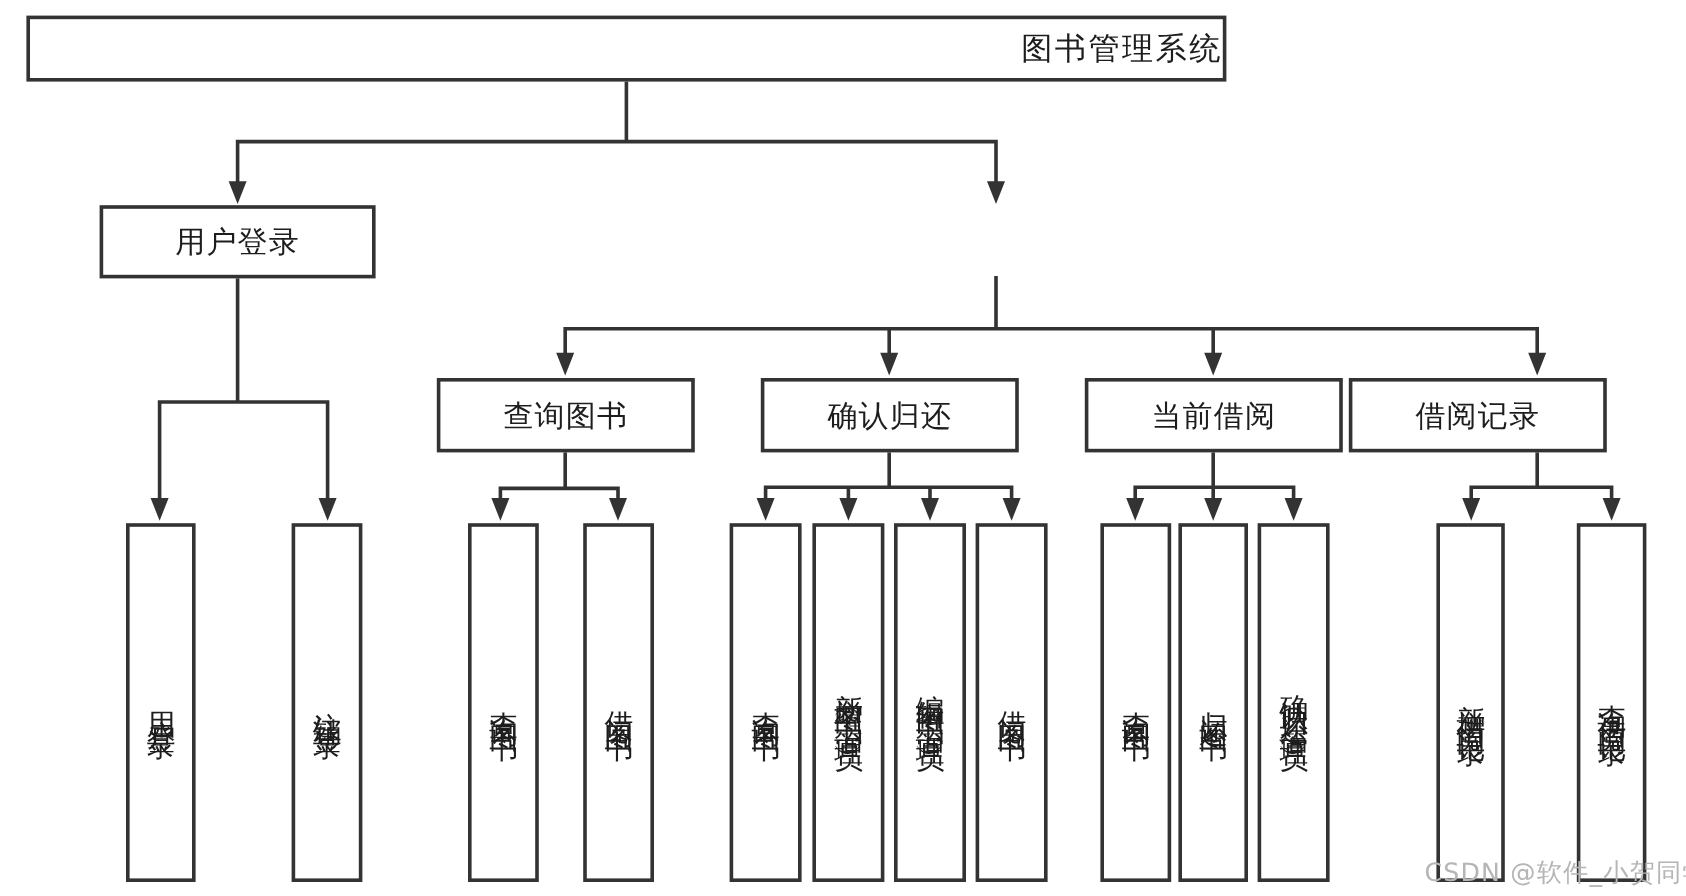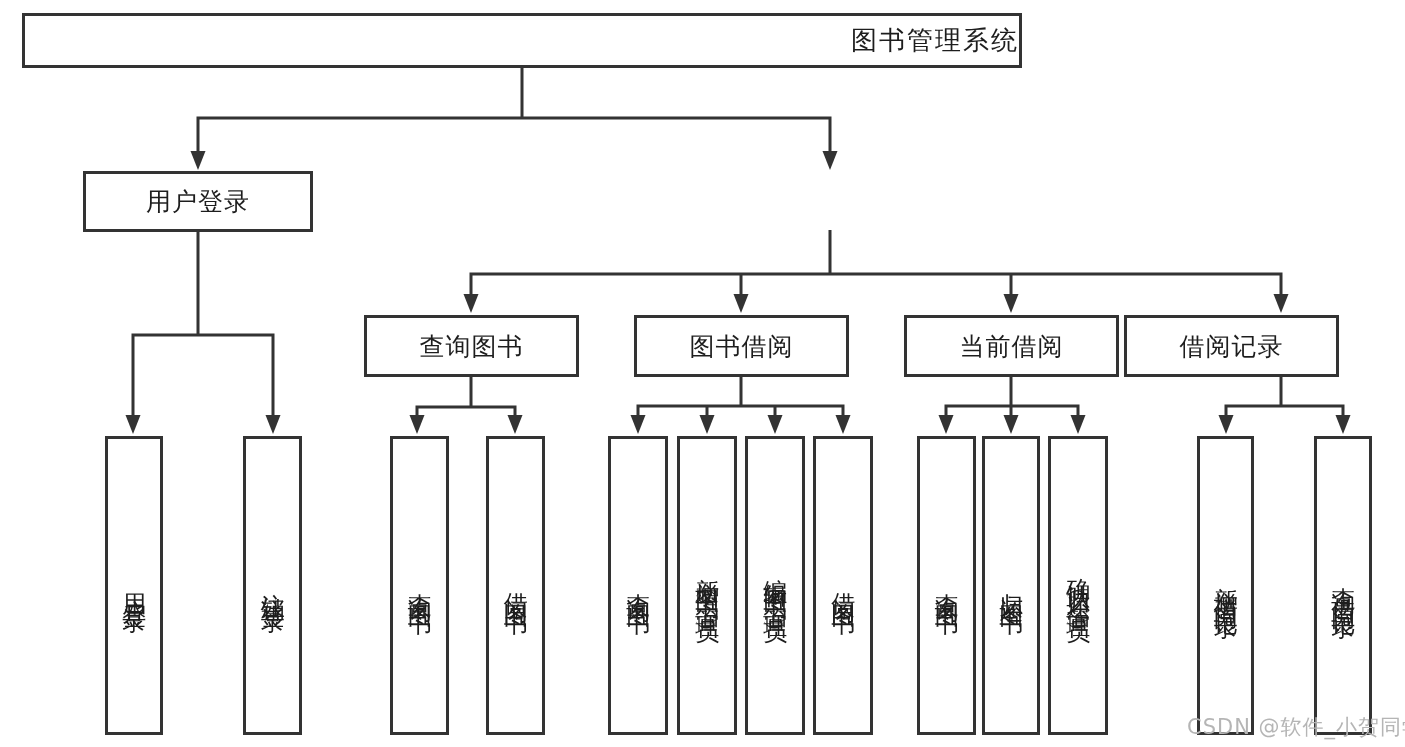--- a/index.html
+++ b/index.html
@@ -100,21 +100,21 @@
   </div>
 
   <div class="node" style="left:83px; top:171px; width:230px; height:61px;">
     <span class="h-label">用户登录</span>
   </div>
 
   <div class="node" style="left:364px; top:315px; width:215px; height:62px;">
     <span class="h-label">查询图书</span>
   </div>
   <div class="node" style="left:634px; top:315px; width:215px; height:62px;">
-    <span class="h-label">图书借阅</span>
+    <span class="h-label">确认归还</span>
   </div>
   <div class="node" style="left:904px; top:315px; width:215px; height:62px;">
     <span class="h-label">当前借阅</span>
   </div>
   <div class="node" style="left:1124px; top:315px; width:215px; height:62px;">
     <span class="h-label">借阅记录</span>
   </div>
 
   <div class="node vnode" style="left:105px; top:436px; width:58px; height:299px;">
     <span>用户登录</span>

